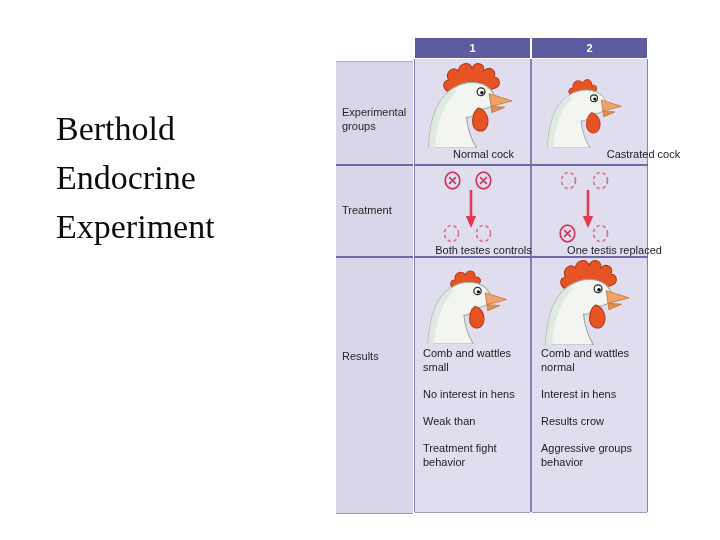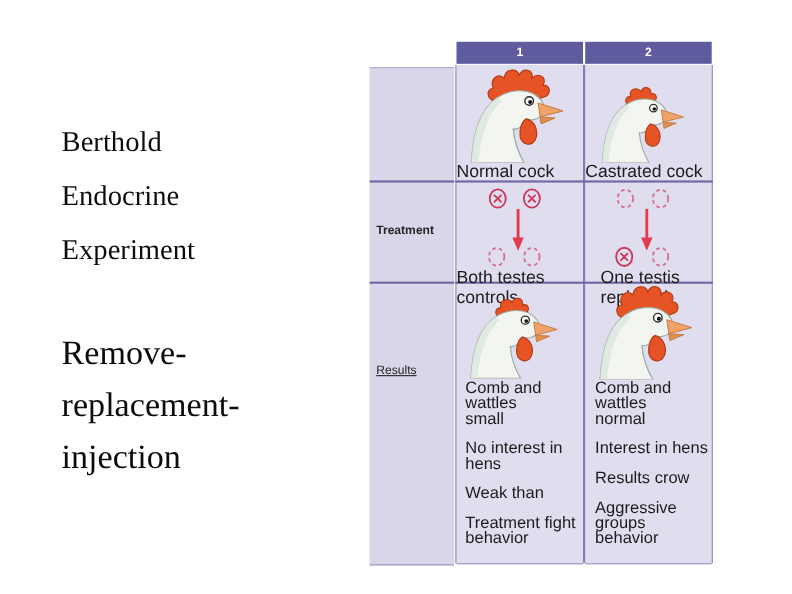--- a/index.html
+++ b/index.html
@@ -1,73 +1,71 @@
 <!DOCTYPE html>
 <html><head>
 <meta charset="utf-8">
 <style>
   html,body{margin:0;padding:0;background:#ffffff;}
   #slide{position:relative;width:720px;height:540px;background:#ffffff;overflow:hidden;
          font-family:"Liberation Sans",sans-serif;}
   
   .slide-title{position:absolute;left:56px;top:104px;width:270px;
-    font-family:"Liberation Serif",serif;font-size:26px;line-height:49px;color:#0c0c0c;
+    font-family:"Liberation Serif",serif;font-size:34px;line-height:49px;color:#0c0c0c;
     white-space:pre-line;}
   .slide-subtitle{position:absolute;left:56px;top:297px;width:270px;
     font-family:"Liberation Serif",serif;font-size:31px;line-height:47px;color:#0c0c0c;
     white-space:pre-line;}
   
   #figure{position:absolute;left:336px;top:38px;width:312px;height:476px;}
   .hdr{position:absolute;top:0;height:20px;width:115px;background:#5e5b9e;
     color:#ffffff;font-size:11px;font-weight:bold;text-align:center;line-height:20px;}
   .label-col{position:absolute;left:0;top:23px;width:77px;height:451px;background:#d8d6e8;
     border-top:1px solid #aeabcd;border-bottom:1px solid #9b97c0;}
   .body-col{position:absolute;top:21px;width:115px;height:453px;background:#e0ddee;
     border-bottom:1px solid #9b97c0;}
   .vline{position:absolute;top:21px;height:453px;width:1.5px;background:#837fb2;}
   .rowline{position:absolute;height:2px;background:#6f6ba2;}
   .row-label{position:absolute;left:6px;width:68px;font-size:11px;line-height:14px;color:#262626;}
-  .cell-caption{position:absolute;width:137px;font-size:16px;color:#1c1c1c;}
+  .cell-caption{position:absolute;width:137px;text-align:center;font-size:11px;color:#1c1c1c;}
   .chicken{position:absolute;}
   .chicken svg{display:block;width:100%;height:100%;}
   .icon{position:absolute;}
-  .res-text{position:absolute;font-size:15px;line-height:14px;color:#1c1c1c;}
+  .res-text{position:absolute;font-size:11px;line-height:14px;color:#1c1c1c;}
   .res-item{white-space:pre-line;margin:0 0 13px 0;}
 </style>
 </head>
 <body>
 
 <div id="slide">
 
   <div class="slide-title">Berthold
 Endocrine
 Experiment</div>
-  <div class="slide-subtitle">Remove-
-replacement-
-injection</div>
 
   <div id="figure">
 
     <div class="hdr" style="left:79px;">1</div>
     <div class="hdr" style="left:196px;">2</div>
 
     <div class="label-col"></div>
     <div class="body-col" style="left:79px;"></div>
     <div class="body-col" style="left:196px;"></div>
     <div class="vline" style="left:77.5px;"></div>
     <div class="vline" style="left:194px;"></div>
     <div class="vline" style="left:310.5px;"></div>
 
     <div class="rowline" style="left:0;width:77px;top:126px;"></div>
     <div class="rowline" style="left:78px;width:234px;top:126px;"></div>
     <div class="rowline" style="left:0;width:77px;top:218px;"></div>
     <div class="rowline" style="left:78px;width:234px;top:218px;"></div>
 
-    <div class="row-label" style="top:165px;font-weight:bold;">Treatment</div>
-    <div class="row-label" style="top:292px;text-decoration:underline;">Results</div>
+    <div class="row-label" style="top:67px;">Experimental groups</div>
+    <div class="row-label" style="top:165px;">Treatment</div>
+    <div class="row-label" style="top:311px;">Results</div>
 
     <div class="chicken" style="left:85px;top:23px;width:102px;height:87px;">
         <svg viewBox="0 0 110 96" preserveAspectRatio="xMidYMax meet">
     <path d="M30,34 C23,32 21,23 29,21 C25,12 34,5 40,11 C41,2 52,0 55,8 C59,0 69,2 68,11 C74,5 83,10 79,18 C86,18 88,27 80,30 C64,36 44,37 30,34 Z" fill="#e65426" stroke="#b23a12" stroke-width="1.2"></path>
     <path d="M7,96 C9,62 17,41 34,30 C48,21 66,22 75,31 C81,37 82,45 77,49 C73,53 66,54 62,52 C60,59 54,63 49,62 C50,74 54,86 60,96 Z" fill="#f2f5f0" stroke="#9aaba1" stroke-width="1.2"></path>
     <path d="M7,96 C9,62 17,41 34,30 L38,34 C24,46 17,66 14,96 Z" fill="#dde7df" stroke="none" opacity="0.85"></path>
     <path d="M74,36 L99,44 L76,50 Z" fill="#f0a269" stroke="#c47a40" stroke-width="1" stroke-linejoin="round"></path>
     <path d="M76,50 L91,51 L77,57 Z" fill="#e08e4f" stroke="#c47a40" stroke-width="1" stroke-linejoin="round"></path>
     <path d="M62,52 C71,54 75,65 71,73 C67,80 58,78 56,70 C55,63 57,55 62,52 Z" fill="#e65426" stroke="#b23a12" stroke-width="1.2"></path>
     <circle cx="65" cy="34" r="4.3" fill="#ffffff" stroke="#2b2b2b" stroke-width="1.4"></circle>
@@ -80,21 +78,21 @@
     <path d="M38,31 C32,29 32,21 39,21 C37,13 46,9 51,15 C54,8 63,10 62,18 C68,16 71,23 65,27 C56,31 45,32 38,31 Z" fill="#e65426" stroke="#b23a12" stroke-width="1.2"></path>
     <path d="M7,96 C9,62 17,41 34,30 C48,21 66,22 75,31 C81,37 82,45 77,49 C73,53 66,54 62,52 C60,59 54,63 49,62 C50,74 54,86 60,96 Z" fill="#f2f5f0" stroke="#9aaba1" stroke-width="1.2"></path>
     <path d="M7,96 C9,62 17,41 34,30 L38,34 C24,46 17,66 14,96 Z" fill="#dde7df" stroke="none" opacity="0.85"></path>
     <path d="M74,36 L99,44 L76,50 Z" fill="#f0a269" stroke="#c47a40" stroke-width="1" stroke-linejoin="round"></path>
     <path d="M76,50 L91,51 L77,57 Z" fill="#e08e4f" stroke="#c47a40" stroke-width="1" stroke-linejoin="round"></path>
     <path d="M62,52 C71,54 75,65 71,73 C67,80 58,78 56,70 C55,63 57,55 62,52 Z" fill="#e65426" stroke="#b23a12" stroke-width="1.2"></path>
     <circle cx="65" cy="34" r="4.3" fill="#ffffff" stroke="#2b2b2b" stroke-width="1.4"></circle>
     <circle cx="66" cy="35" r="2" fill="#111111"></circle>
   </svg>
       </div>
-    <div class="cell-caption" style="left:196px;top:110px;">Castrated cock</div>
+    <div class="cell-caption" style="left:196px;top:110px;padding-left:43px;">Castrated cock</div>
 
     <div class="icon" style="left:108px;top:133px;"><svg width="17" height="19" viewBox="0 0 17 19">
           <ellipse cx="8.5" cy="9.5" rx="7.3" ry="8.3" fill="none" stroke="#cc3a5f" stroke-width="1.7"></ellipse>
           <path d="M5.6,6.6 L11.4,12.4 M11.4,6.6 L5.6,12.4" stroke="#cc3a5f" stroke-width="1.7" stroke-linecap="round" fill="none"></path>
         </svg></div>
     <div class="icon" style="left:139px;top:133px;"><svg width="17" height="19" viewBox="0 0 17 19">
           <ellipse cx="8.5" cy="9.5" rx="7.3" ry="8.3" fill="none" stroke="#cc3a5f" stroke-width="1.7"></ellipse>
           <path d="M5.6,6.6 L11.4,12.4 M11.4,6.6 L5.6,12.4" stroke="#cc3a5f" stroke-width="1.7" stroke-linecap="round" fill="none"></path>
         </svg></div>
     <div class="icon" style="left:129px;top:152px;"><svg width="12" height="38" viewBox="0 0 12 38">

